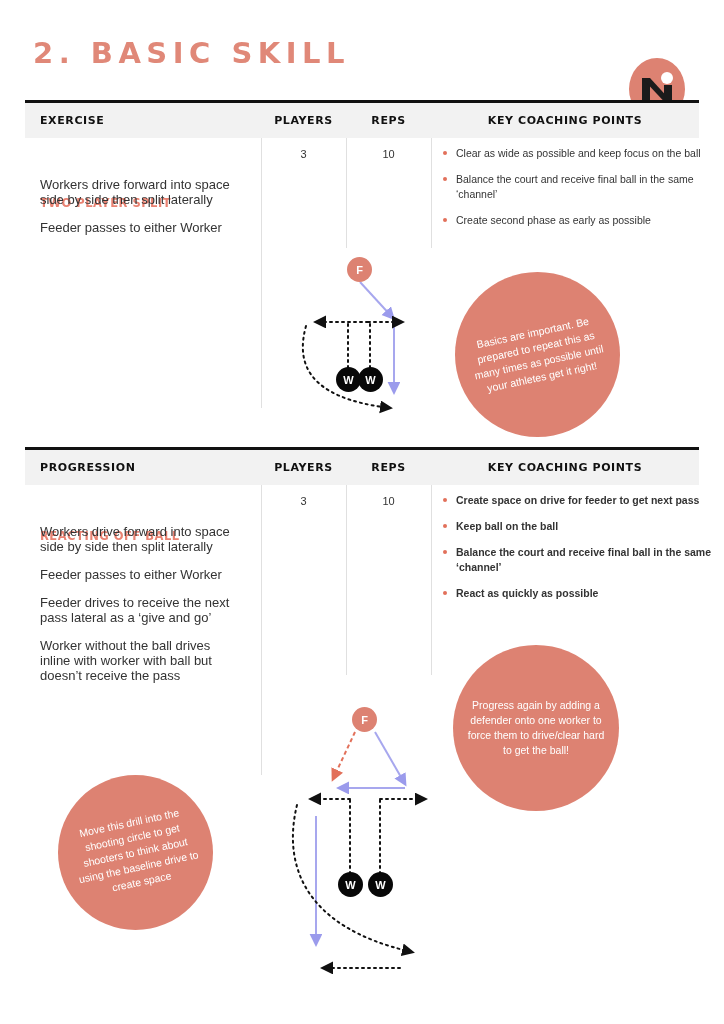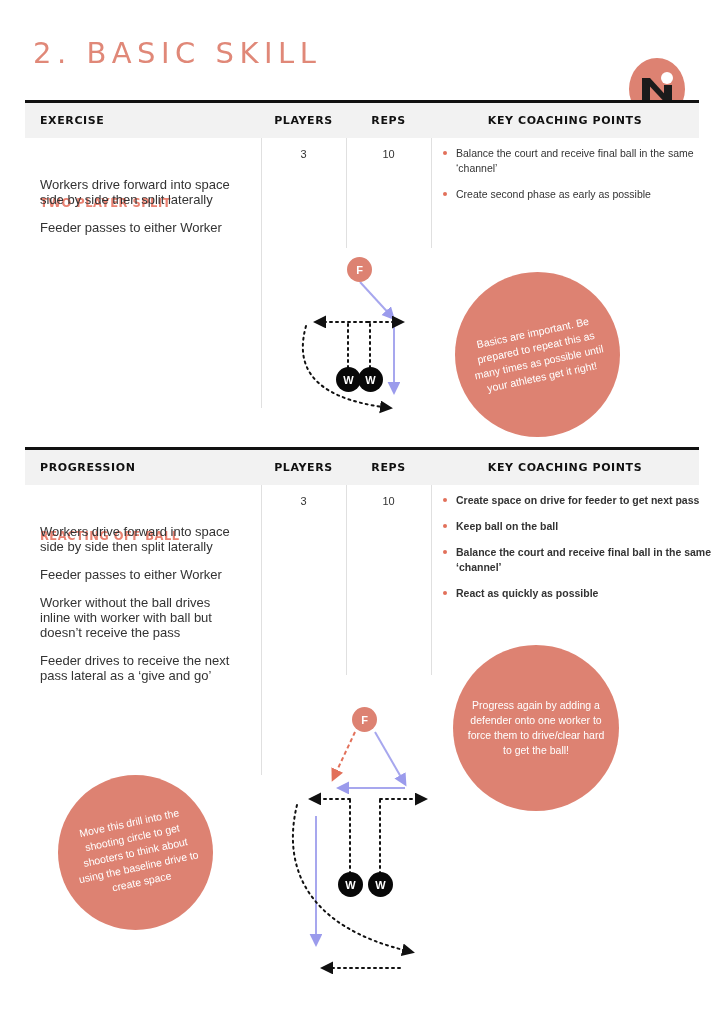--- a/index.html
+++ b/index.html
@@ -11,21 +11,21 @@
     color:#2b2b2b;
     position:relative;
     overflow:hidden;
   }
   .page { position:relative; width:724px; height:1024px; }
 
   
   .header { position:absolute; left:0; top:30px; width:724px; height:70px; }
   .title {
     position:absolute; left:33px; top:6px;
-    font-size:29px; font-weight:normal;
+    font-size:29px; font-weight:bold;
     letter-spacing:5.5px;
     color:#E08878;
     font-family:"DejaVu Sans", sans-serif;
   }
   .logo {
     position:absolute; left:629px; top:28px;
     width:56px; height:62px;
     border-radius:50%;
     background:#DD8272;
     overflow:hidden;
@@ -136,20 +136,21 @@
     <div class="ex-title" style="top:48px;">TWO PLAYER SPLIT</div>
     <div class="ex-body" style="top:77px;">
       <p class="ex-p">Workers drive forward into space side by side then split laterally</p>
       <p class="ex-p">Feeder passes to either Worker</p>
     </div>
 
     <div class="num-cell" style="left:236px; top:48px; width:85px;">3</div>
     <div class="num-cell" style="left:321px; top:48px; width:85px;">10</div>
 
     <div class="kcp" style="top:46px;">
+      <div class="kcp-item"><span class="dot"></span><span>Clear as wide as possible and keep focus on the ball</span></div>
       <div class="kcp-item"><span class="dot"></span><span>Balance the court and receive final ball in the same ‘channel’</span></div>
       <div class="kcp-item"><span class="dot"></span><span>Create second phase as early as possible</span></div>
     </div>
 
     <div class="bubble rot" style="left:430px; top:172px; width:165px; height:165px;">
       <span>Basics are important. Be prepared to repeat this as many times as possible until your athletes get it right!</span>
     </div>
 
     <div class="diagram" style="left:265px; top:150px; width:140px; height:200px;">
       <svg width="140" height="200" viewBox="0 0 140 200">
@@ -197,22 +198,22 @@
     <div class="hdr-cell hdr-points">KEY COACHING POINTS</div>
 
     <div class="vdiv" style="left:236px; top:38px; height:290px;"></div>
     <div class="vdiv" style="left:321px; top:38px; height:190px;"></div>
     <div class="vdiv" style="left:406px; top:38px; height:190px;"></div>
 
     <div class="ex-title" style="top:34px;">REACTING OFF BALL</div>
     <div class="ex-body" style="top:77px;">
       <p class="ex-p">Workers drive forward into space side by side then split laterally</p>
       <p class="ex-p">Feeder passes to either Worker</p>
+      <p class="ex-p">Feeder drives to receive the next pass lateral as a ‘give and go’</p>
       <p class="ex-p">Worker without the ball drives inline with worker with ball but doesn’t receive the pass</p>
-      <p class="ex-p">Feeder drives to receive the next pass lateral as a ‘give and go’</p>
     </div>
 
     <div class="num-cell" style="left:236px; top:48px; width:85px;">3</div>
     <div class="num-cell" style="left:321px; top:48px; width:85px;">10</div>
 
     <div class="kcp" style="top:46px;font-weight:bold;">
       <div class="kcp-item"><span class="dot"></span><span>Create space on drive for feeder to get next pass</span></div>
       <div class="kcp-item"><span class="dot"></span><span>Keep ball on the ball</span></div>
       <div class="kcp-item"><span class="dot"></span><span>Balance the court and receive final ball in the same ‘channel’</span></div>
       <div class="kcp-item"><span class="dot"></span><span>React as quickly as possible</span></div>

